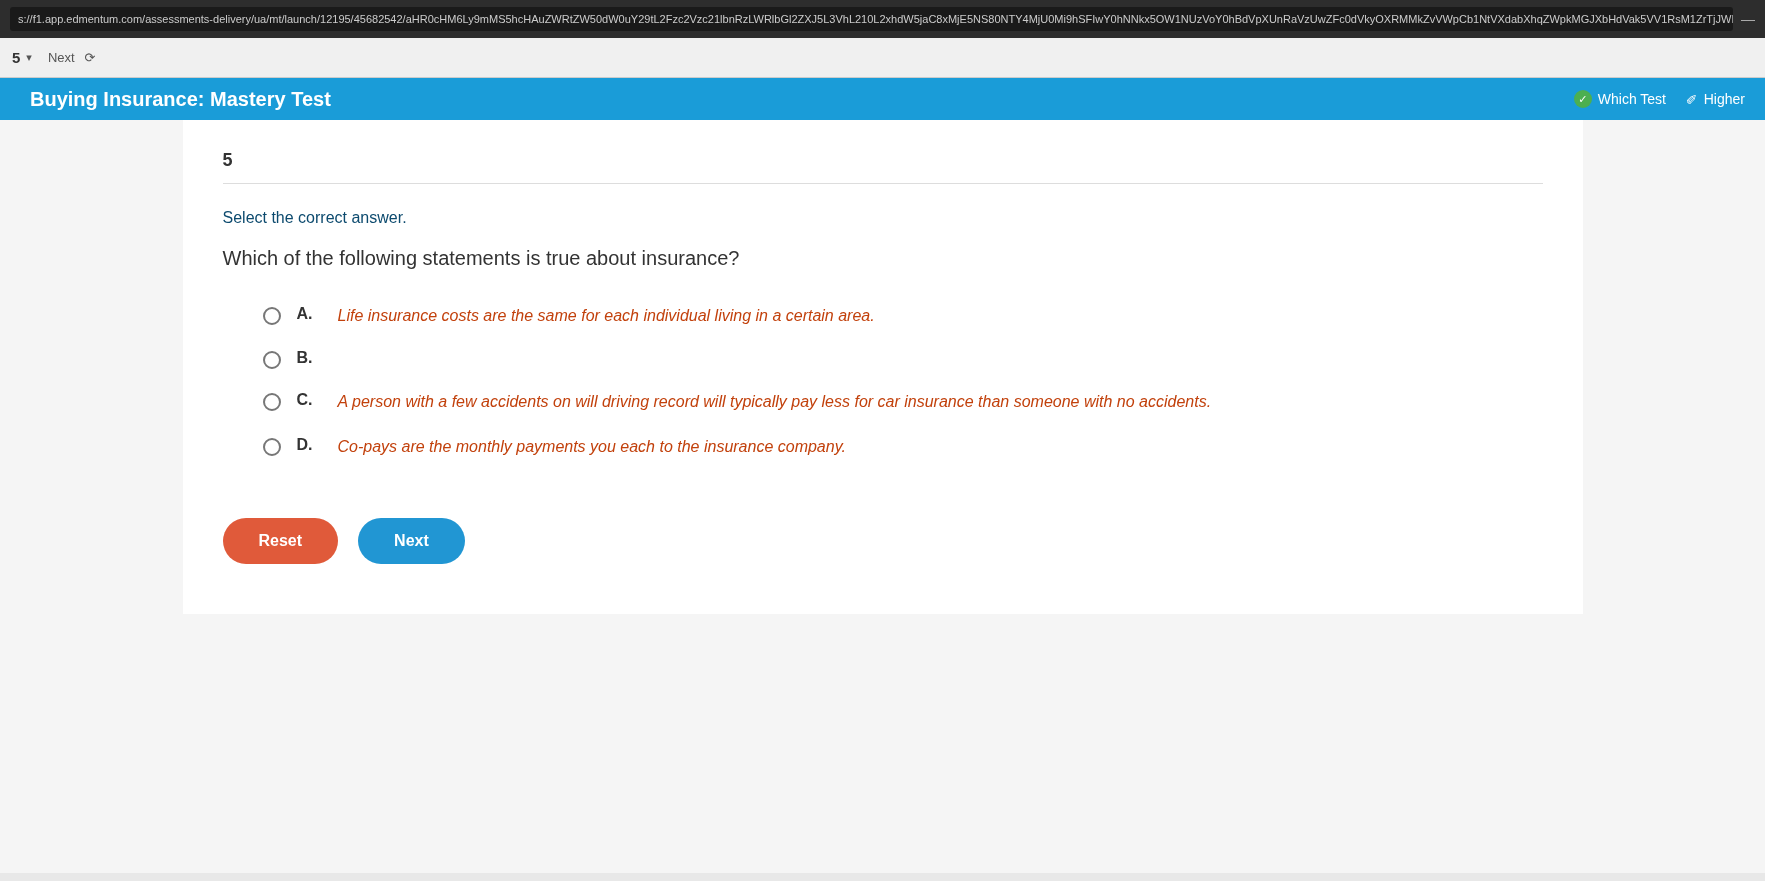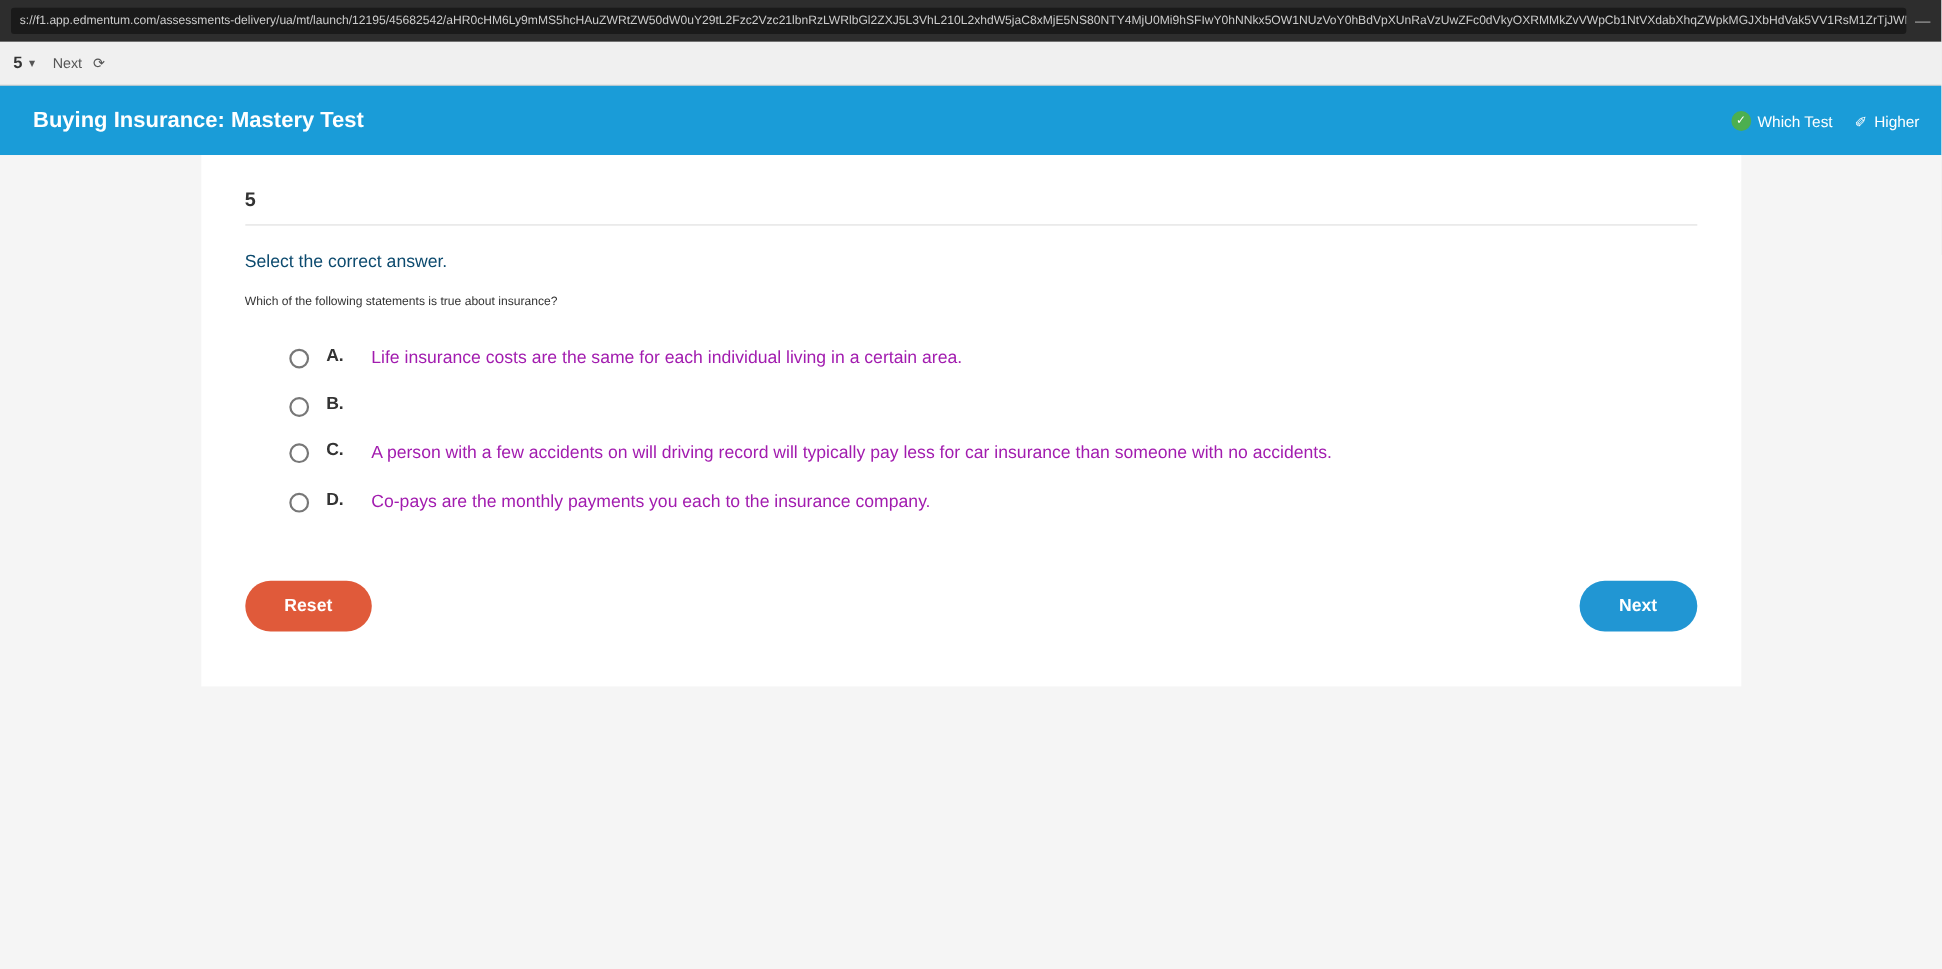--- a/index.html
+++ b/index.html
@@ -69,21 +69,21 @@
       color: #555;
       margin-left: 10px;
     }
     .tab-refresh {
       font-size: 13px;
       color: #555;
       margin-left: 4px;
     }
     .tab-title-bar {
       background: #1a9cd8;
-      height: 63px;
+      height: 42px;
       display: flex;
       align-items: center;
       padding: 0 20px;
     }
     .tab-title-text {
       color: white;
       font-size: 20px;
       font-weight: bold;
       margin-left: 10px;
     }
@@ -147,21 +147,21 @@
       margin-bottom: 25px;
     }
 
     .question-instruction {
       font-size: 16px;
       color: #0c4a6e;
       margin-bottom: 20px;
     }
 
     .question-text {
-      font-size: 11px;
+      font-size: 20px;
       color: #333;
       margin-bottom: 35px;
     }
 
     .answer-choices {
       display: flex;
       flex-direction: column;
       gap: 22px;
       margin-left: 40px;
     }
@@ -185,27 +185,29 @@
 
     .option-label {
       font-weight: bold;
       font-size: 16px;
       color: #333;
       min-width: 25px;
     }
 
     .option-text {
       font-size: 16px;
-      color: #a21caf;
+      color: #c2410c;
       line-height: 1.4;
+      font-style: italic;
     }
 
     .button-row {
       display: flex;
-      justify-content: space-between;
+      justify-content: flex-start;
+      gap: 20px;
       margin-top: 60px;
     }
 
     .reset-btn {
       background: #e05a3a;
       color: white;
       border: none;
       border-radius: 25px;
       padding: 14px 36px;
       font-size: 16px;

